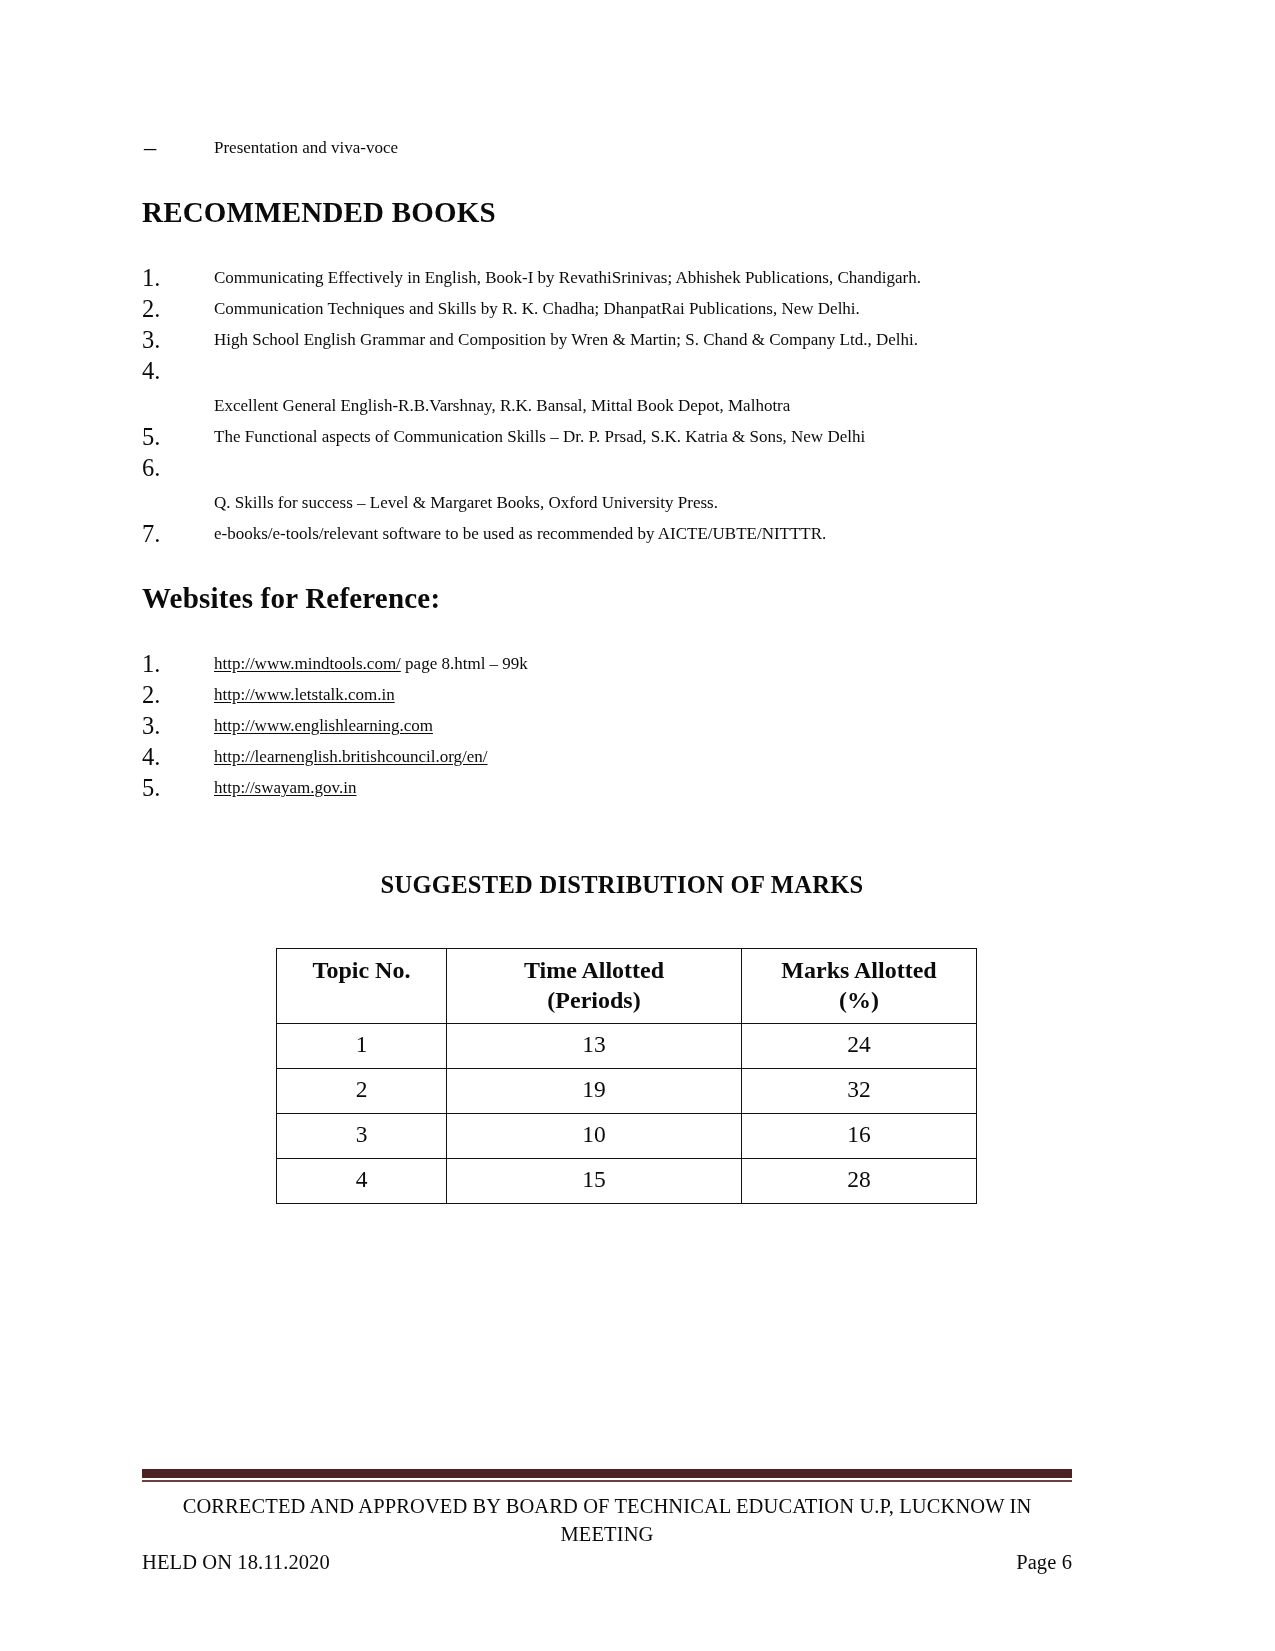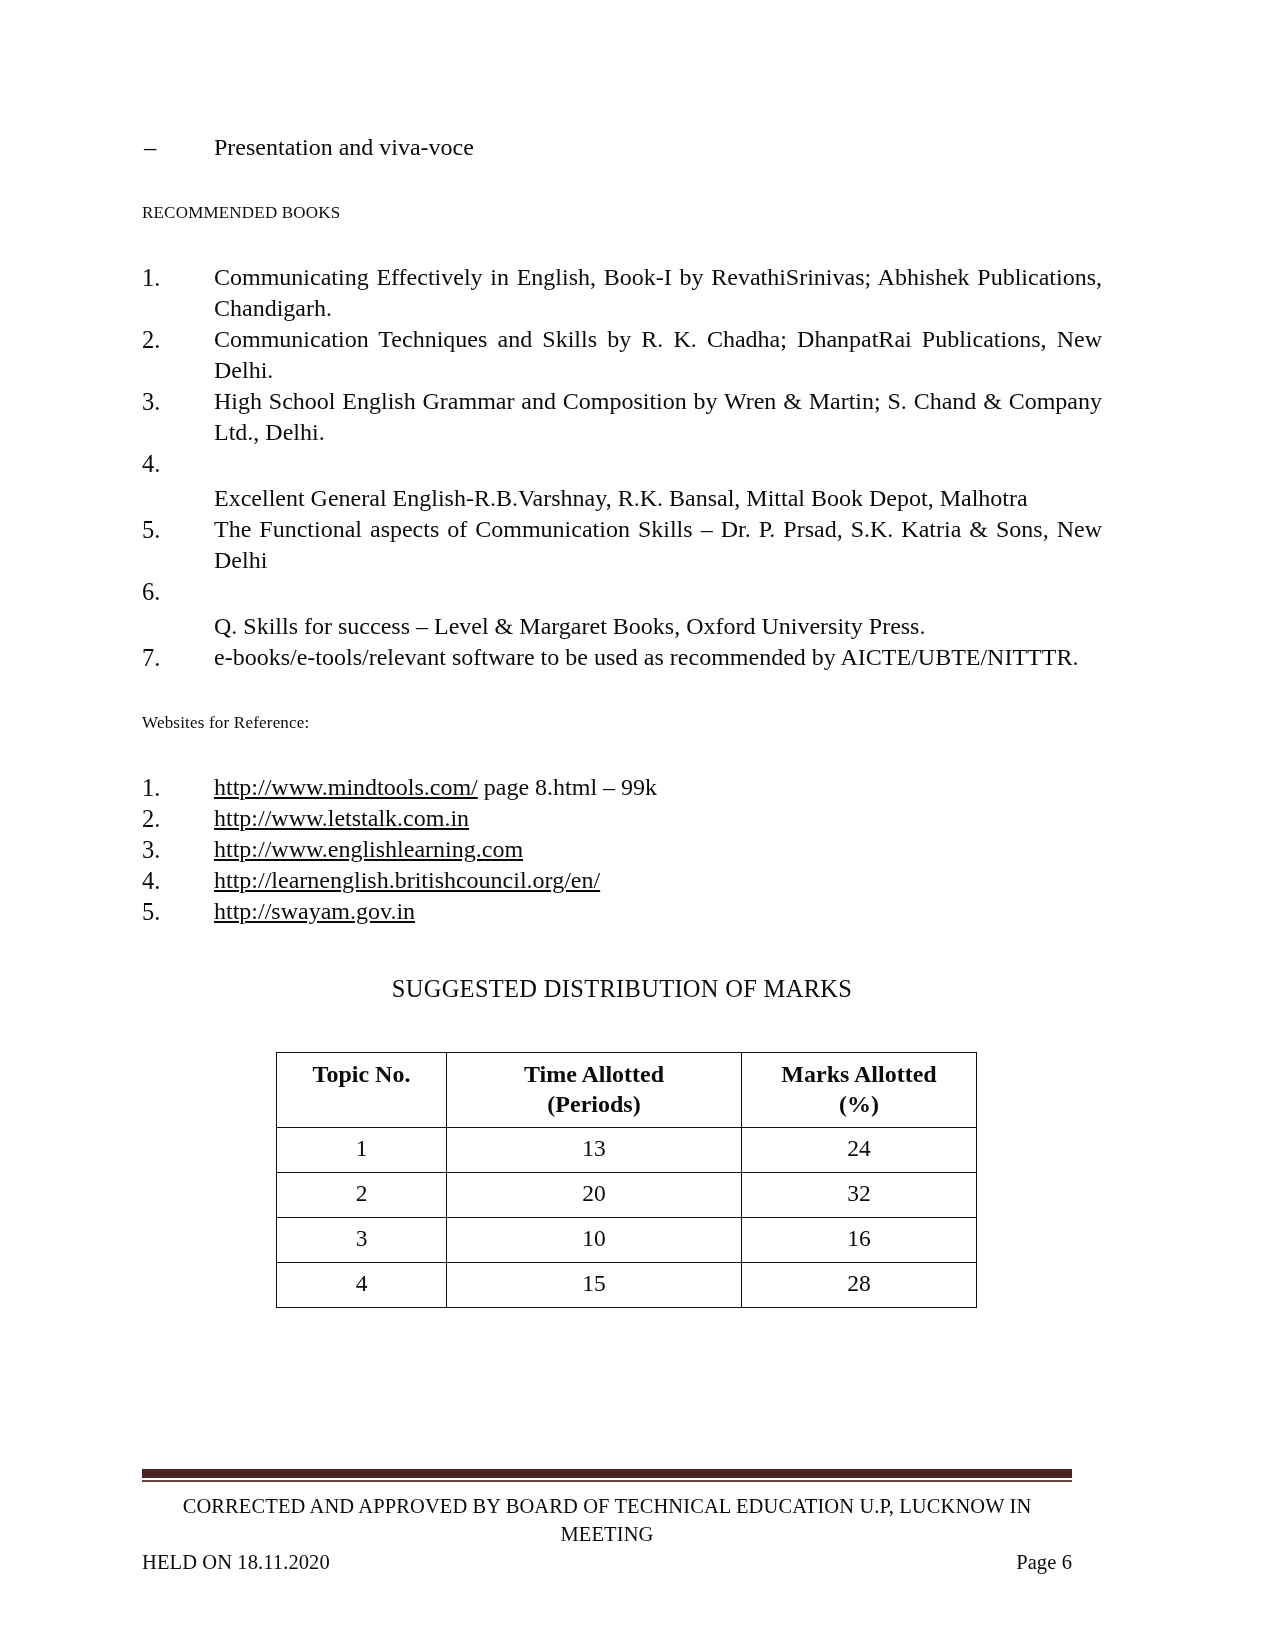--- a/index.html
+++ b/index.html
@@ -40,32 +40,32 @@
   }
   .marker {
     width: 72px;
     flex: 0 0 72px;
     font-size: 24.5px;
     line-height: 31px;
     letter-spacing: 0.1px;
   }
   .body-text {
     flex: 1 1 auto;
-    font-size: 24px;
+    font-size: 17px;
     line-height: 31px;
   }
 
   
   .dash-line { margin-bottom: 0; }
   .dash-line .marker { padding-left: 2px; }
 
   
   .heading {
-    font-size: 17px;
-    font-weight: normal;
+    font-size: 29px;
+    font-weight: bold;
     line-height: 31px;
     letter-spacing: 0.2px;
   }
   .gap-lg { height: 34px; }
   .gap-md { height: 30px; }
   .gap-sm { height: 16px; }
 
   
   .booklist .row { margin-bottom: 0px; }
   .booklist .body-text {
@@ -81,23 +81,24 @@
   .url {
     text-decoration: underline;
     text-underline-offset: 2px;
     color: #0b0b0b;
   }
 
   
   .table-title {
     text-align: center;
     font-size: 24.5px;
-    font-weight: normal;
+    font-weight: bold;
     letter-spacing: 0.3px;
     line-height: 31px;
+    margin-top: 20px;
   }
   .marks-table-wrap {
     display: flex;
     justify-content: center;
     margin-top: 48px;
   }
   table.marks {
     border-collapse: collapse;
     width: 700px;
     table-layout: fixed;
@@ -271,21 +272,21 @@
           </tr>
         </thead>
         <tbody>
           <tr>
             <td class="data">1</td>
             <td class="data">13</td>
             <td class="data">24</td>
           </tr>
           <tr>
             <td class="data">2</td>
-            <td class="data">20</td>
+            <td class="data">19</td>
             <td class="data">32</td>
           </tr>
           <tr>
             <td class="data">3</td>
             <td class="data">10</td>
             <td class="data">16</td>
           </tr>
           <tr>
             <td class="data">4</td>
             <td class="data">15</td>

